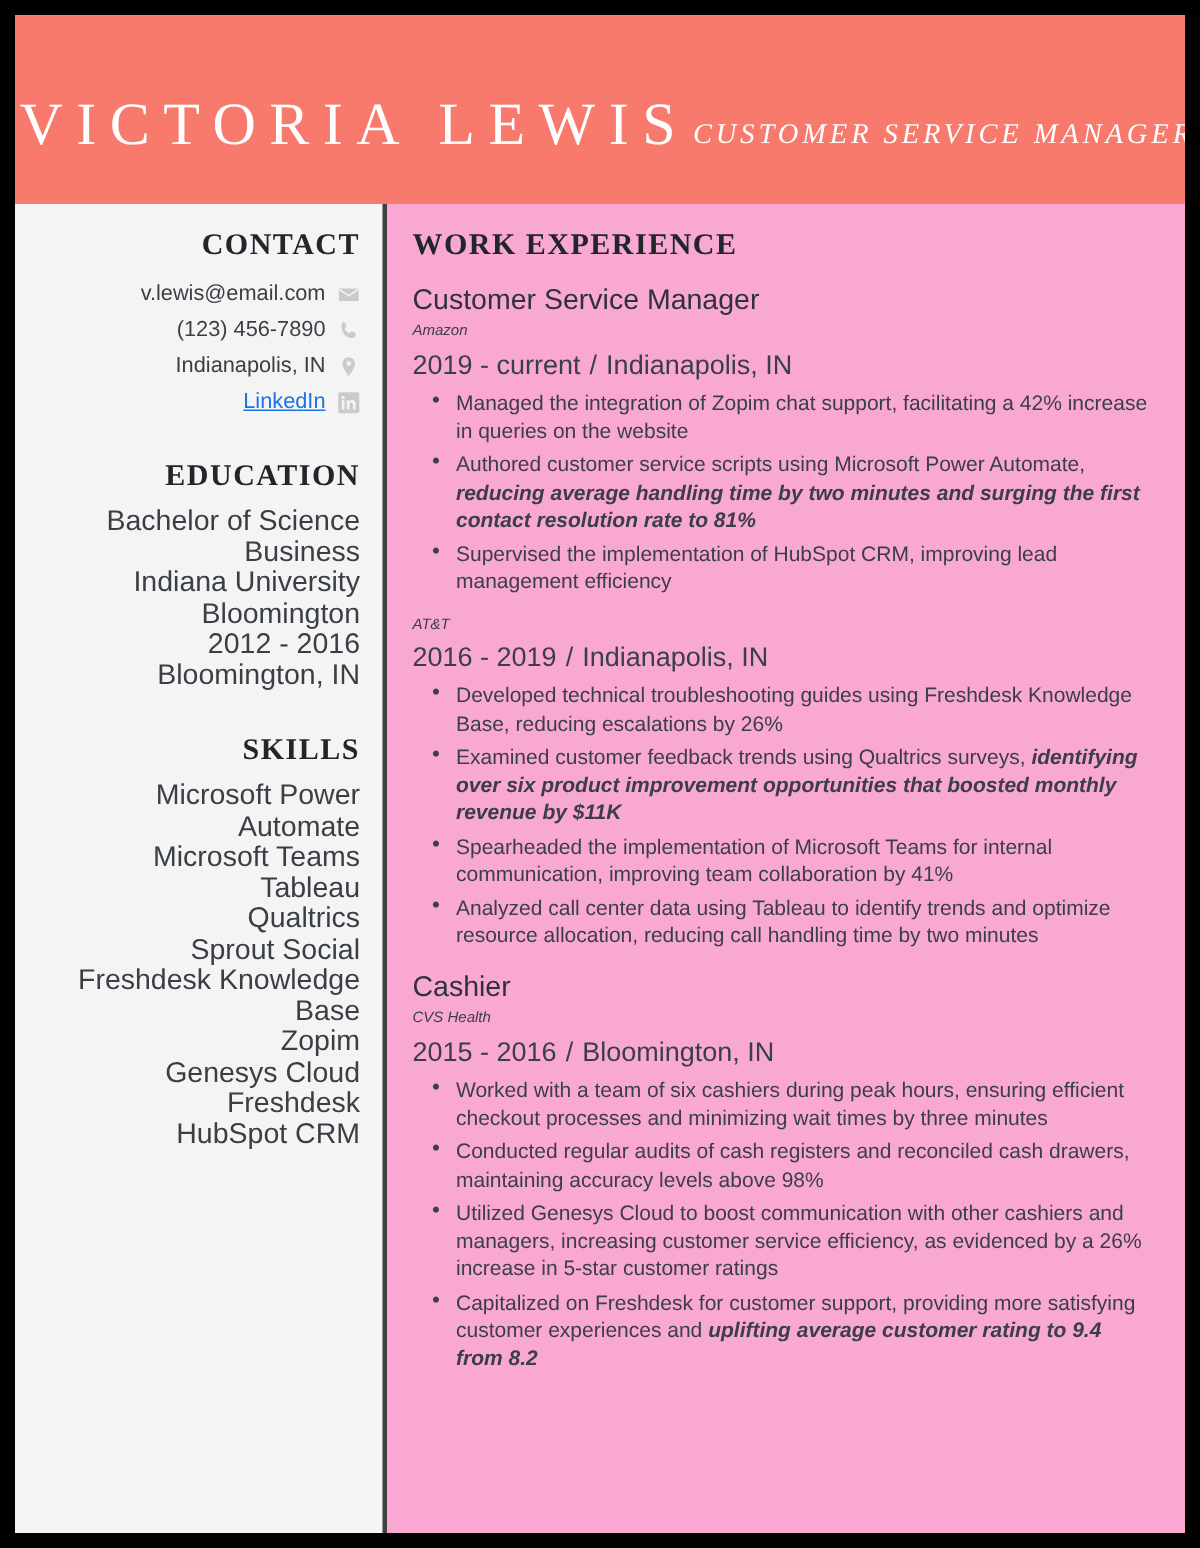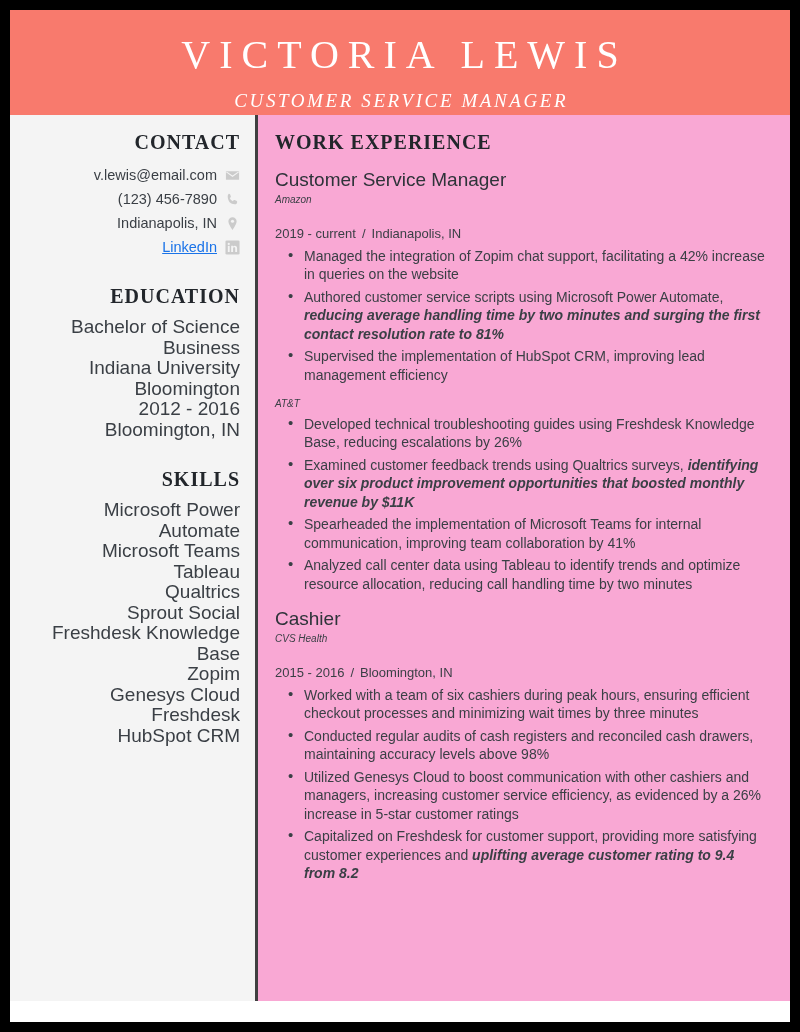--- a/index.html
+++ b/index.html
@@ -20,25 +20,25 @@
     top: 10px;
     width: 780px;
     height: 1012px;
     background: #ffffff;
     overflow: hidden;
   }
 
   
   .banner {
     background: #F87A6D;
-    height: 105px;
+    height: 126px;
     width: 100%;
     box-sizing: border-box;
     display: flex;
-    flex-direction: column;
+    flex-direction: row;
     align-items: center;
     justify-content: center;
     padding-top: 20px;
   }
   .banner-name {
     font-family: "Liberation Serif", serif;
     color: #ffffff;
     font-size: 40px;
     font-weight: 400;
     letter-spacing: 9px;
@@ -147,23 +147,23 @@
     line-height: 1.22;
   }
   .job-company {
     font-size: 10px;
     color: #3A3F45;
     margin-top: 3px;
     line-height: 1.25;
     font-style: italic;
   }
   .job-meta {
-    font-size: 13px;
-    color: #3A3F45;
-    margin-top: 19px;
+    font-size: 18px;
+    color: #3A3F45;
+    margin-top: 4px;
     line-height: 1.3;
   }
   .job-meta .sep { padding: 0 6px; }
   .bullets {
     list-style: none;
     margin: 4px 0 0 0;
     padding: 0;
   }
   .bullets li {
     position: relative;
@@ -290,20 +290,23 @@
         </div>
         <ul class="bullets">
           <li><span>Managed the integration of Zopim chat support, facilitating a 42% increase in queries on the website</span><em></em></li>
           <li><span>Authored customer service scripts using Microsoft Power Automate, </span><em>reducing average handling time by two minutes and surging the first contact resolution rate to 81%</em></li>
           <li><span>Supervised the implementation of HubSpot CRM, improving lead management efficiency</span><em></em></li>
         </ul>
       </div>
 
       <div class="job">
         <div class="job-company">AT&amp;T</div>
+        <div class="job-meta">
+          <span>2016 - 2019</span><span class="sep">/</span><span>Indianapolis, IN</span>
+        </div>
         <ul class="bullets">
           <li><span>Developed technical troubleshooting guides using Freshdesk Knowledge Base, reducing escalations by 26%</span><em></em></li>
           <li><span>Examined customer feedback trends using Qualtrics surveys, </span><em>identifying over six product improvement opportunities that boosted monthly revenue by $11K</em></li>
           <li><span>Spearheaded the implementation of Microsoft Teams for internal communication, improving team collaboration by 41%</span><em></em></li>
           <li><span>Analyzed call center data using Tableau to identify trends and optimize resource allocation, reducing call handling time by two minutes</span><em></em></li>
         </ul>
       </div>
 
       <div class="job">
         <div class="job-title">Cashier</div>

